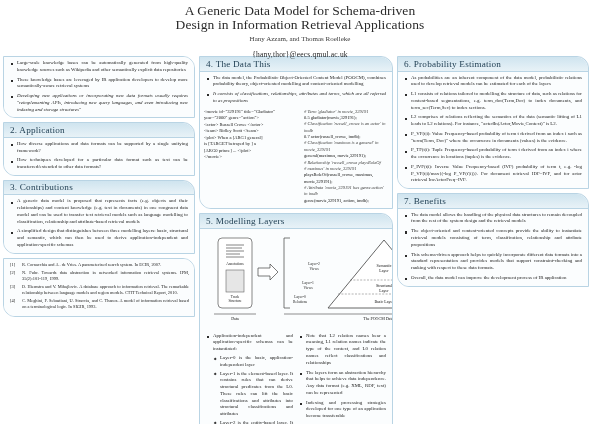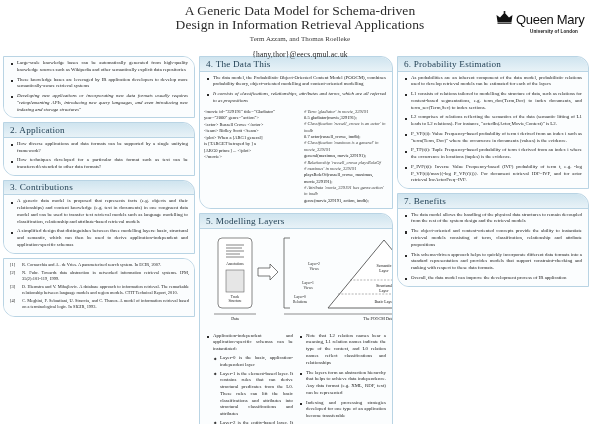--- a/index.html
+++ b/index.html
@@ -97,36 +97,23 @@
 </head>
 <body>
 
 <div class="poster">
 
   <div class="header">
     <div class="title">
       <div class="title-line">A Generic Data Model for Schema-driven</div>
       <div class="title-line">Design in Information Retrieval Applications</div>
     </div>
-    <div class="authors">Term Azzam, and Thomas Roelleke</div>
+    <div class="authors">Hany Azzam, and Thomas Roelleke</div>
     <div class="email">{hany,thor}@eecs.qmul.ac.uk</div>
 
-    <div class="logo">
-      <div class="logo-row">
-        <span>
-          <svg width="17" height="13" viewBox="0 0 34 26">
-            <path d="M3 22 L1 8 L8 13 L17 3 L26 13 L33 8 L31 22 Z" fill="#111"></path>
-            <circle cx="17" cy="2" r="2" fill="#111"></circle>
-            <rect x="3" y="23" width="28" height="2.5" fill="#111"></rect>
-          </svg>
-        </span>
-        <span class="logo-name">Queen Mary</span>
-      </div>
-      <div class="logo-sub">University of London</div>
-    </div>
   </div>
 
   <div class="cols">
 
     <div class="col">
 
       <div class="block">
         <div class="block-body">
           <ul class="b">
             <li>Large-scale knowledge bases can be automatically generated from high-quality knowledge sources such as Wikipedia and other semantically explicit data repositories</li>

